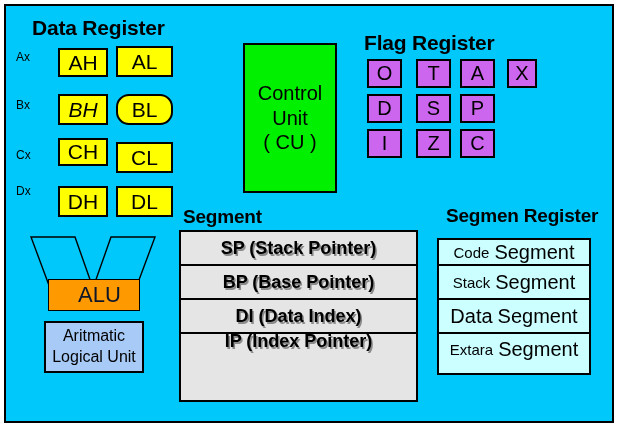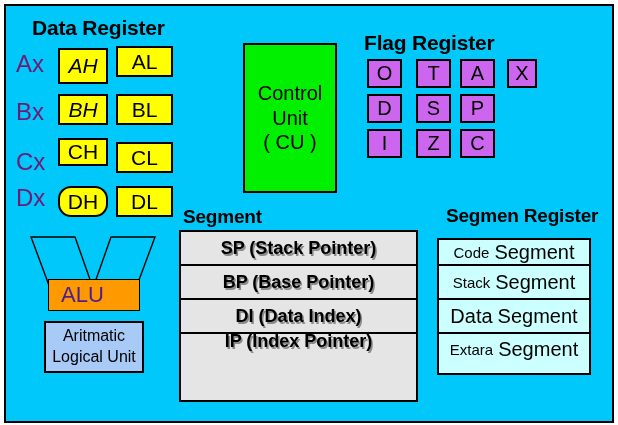--- a/index.html
+++ b/index.html
@@ -48,22 +48,22 @@
     border: 2px solid #000000;
     display: flex;
     align-items: center;
     justify-content: center;
     font-size: 21px;
     color: #000000;
   }
 
   
   .reg-label {
-    font-size: 24px;
-    color: #701a75;
+    font-size: 12px;
+    color: #000000;
     white-space: nowrap;
   }
 
   
   #cu-box {
     background: #00f000;
     border: 2px solid #000000;
     display: flex;
     flex-direction: column;
     align-items: center;
@@ -84,23 +84,23 @@
     color: #000000;
   }
 
   
   #alu-box {
     background: #ff9900;
     border: 1px solid #000000;
     display: flex;
     align-items: center;
     justify-content: flex-start;
-    padding-left: 12px;
+    padding-left: 29px;
     font-size: 22px;
-    color: #4c1d95;
+    color: #0f172a;
   }
   #alu-desc {
     background: #a8caf6;
     border: 2px solid #000000;
     display: flex;
     flex-direction: column;
     align-items: center;
     justify-content: center;
     font-size: 16px;
     line-height: 1.3;
@@ -148,33 +148,33 @@
 </style>
 </head>
 <body>
 
 <div id="canvas">
   <div id="panel">
 
     <div class="abs heading" style="left:26px; top:10px; font-size:21px;">Data Register</div>
 
     <div class="abs reg-label" style="left:10px; top:44px;">Ax</div>
-    <div class="abs reg-box" style="left:52px; top:42px; width:50px; height:36px;font-style:italic;">AH</div>
+    <div class="abs reg-box" style="left:52px; top:42px; width:50px; height:29px;">AH</div>
     <div class="abs reg-box" style="left:110px; top:40px; width:57px; height:31px;">AL</div>
 
     <div class="abs reg-label" style="left:10px; top:92px;">Bx</div>
     <div class="abs reg-box" style="left:52px; top:88px; width:50px; height:31px;font-style:italic;">BH</div>
-    <div class="abs reg-box" style="left:110px; top:88px; width:57px; height:31px;">BL</div>
+    <div class="abs reg-box" style="left:110px; top:88px; width:57px; height:31px;border-radius:13px;">BL</div>
 
     <div class="abs reg-label" style="left:10px; top:142px;">Cx</div>
     <div class="abs reg-box" style="left:110px; top:136px; width:57px; height:31px;">CL</div>
     <div class="abs reg-box" style="left:52px; top:132px; width:50px; height:28px;">CH</div>
 
     <div class="abs reg-label" style="left:10px; top:178px;">Dx</div>
-    <div class="abs reg-box" style="left:52px; top:180px; width:50px; height:31px;border-radius:13px;">DH</div>
+    <div class="abs reg-box" style="left:52px; top:180px; width:50px; height:31px;">DH</div>
     <div class="abs reg-box" style="left:110px; top:180px; width:57px; height:31px;">DL</div>
 
     <div class="abs" id="cu-box" style="left:237px; top:37px; width:94px; height:150px;">
       <span>Control</span>
       <span>Unit</span>
       <span>( CU )</span>
     </div>
 
     <div class="abs heading" style="left:358px; top:25px; font-size:21px;">Flag Register</div>
 

